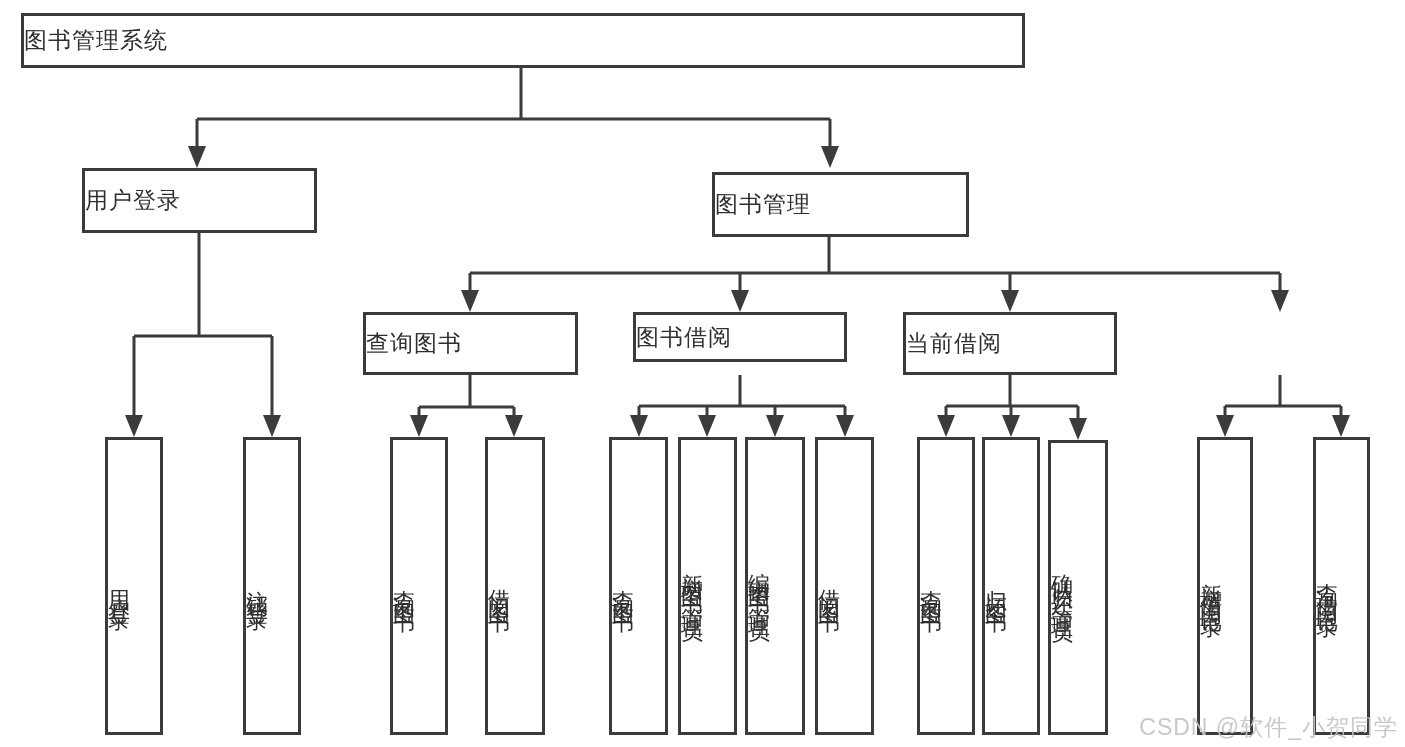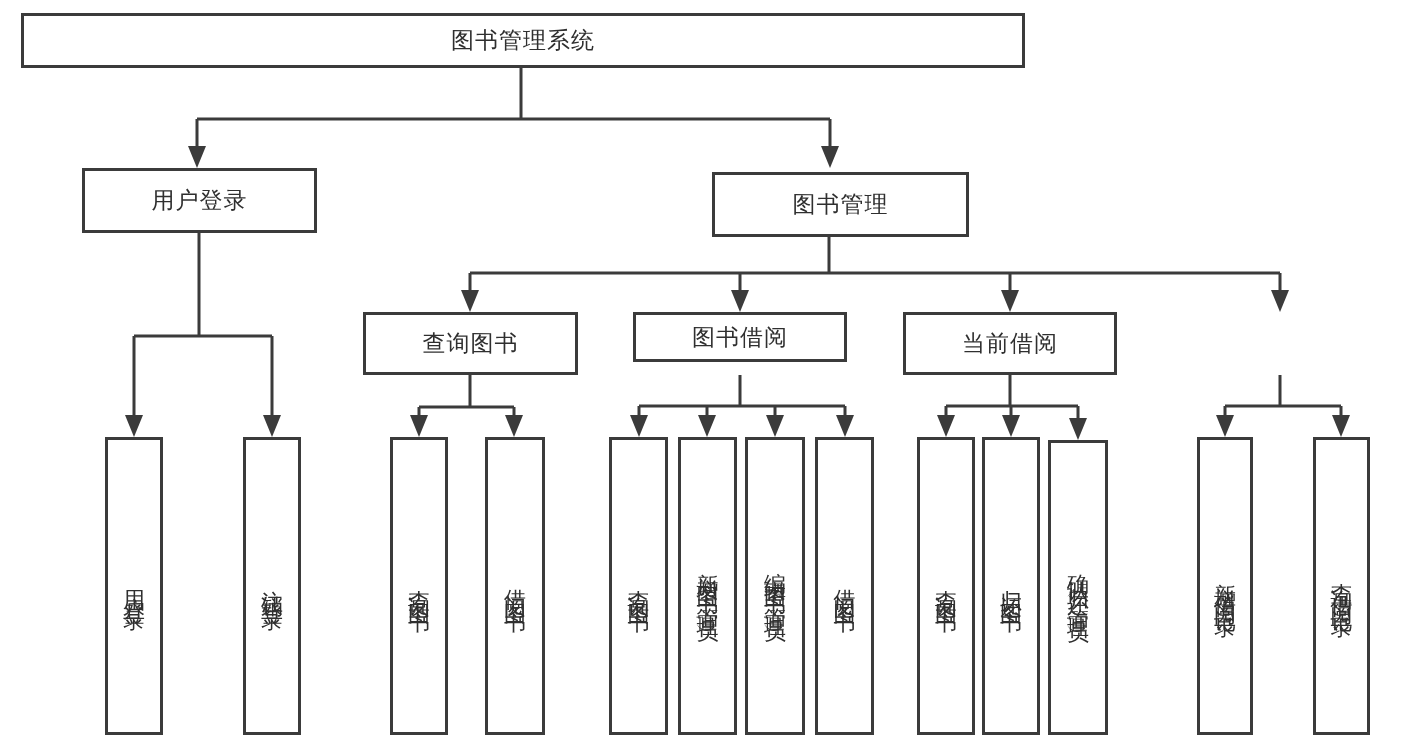--- a/index.html
+++ b/index.html
@@ -18,21 +18,21 @@
     fill:none;stroke:#3b3b3b;stroke-width:3;
   }
   svg.connectors polygon{
     fill:#3b3b3b;stroke:none;
   }
   .node{
     position:absolute;
     box-sizing:border-box;
     background:#ffffff;
     border:3px solid #3b3b3b;
-    display:flex;align-items:center;justify-content:center;
+    display:flex;align-items:center;justify-content:flex-start;
     color:#2f2f2f;
   }
   .node.h span{
     font-size:23px;
     letter-spacing:1px;
     white-space:nowrap;
   }
   .node.v span{
     writing-mode:vertical-rl;
     text-orientation:mixed;
@@ -163,14 +163,15 @@
     <span>确认归还（管理员）</span>
   </div>
 
   <div class="node v" style="left:1197px;top:437px;width:56px;height:298px">
     <span>新增借阅记录</span>
   </div>
   <div class="node v" style="left:1313px;top:437px;width:57px;height:298px">
     <span>查询借阅记录</span>
   </div>
 
+  <div class="watermark">CSDN @软件_小贺同学</div>
 
 </div>
 
 </body></html>

